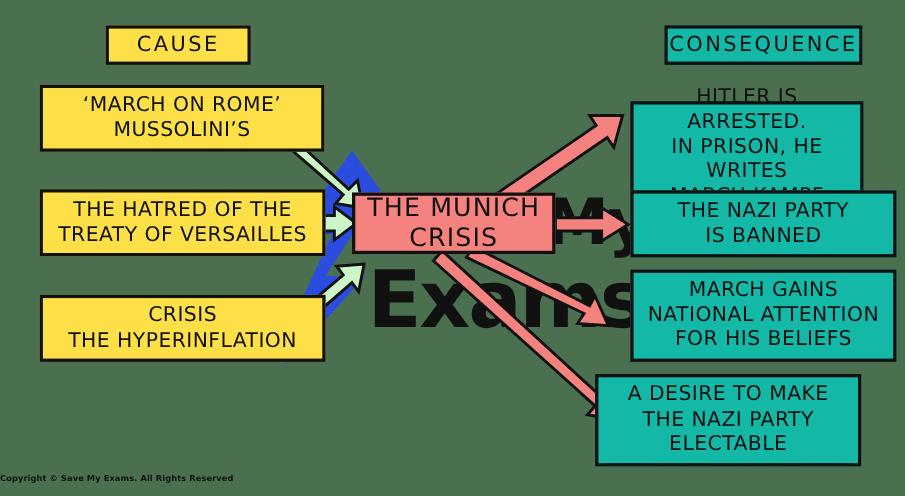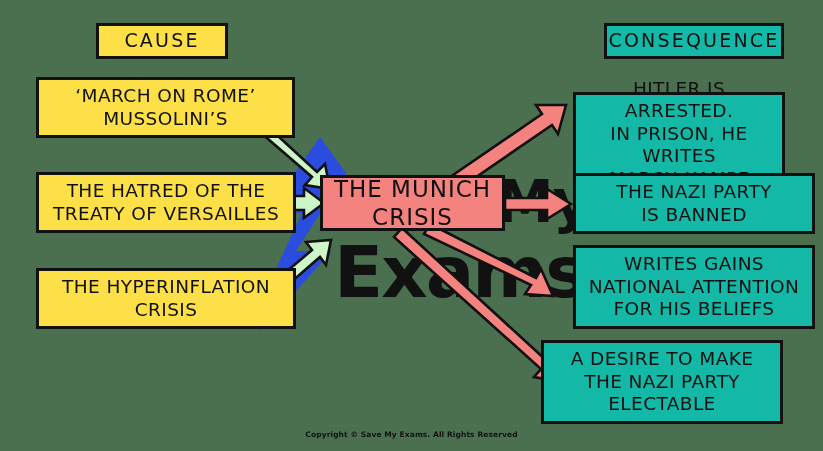--- a/index.html
+++ b/index.html
@@ -89,21 +89,20 @@
     letter-spacing: 1px;
   }
   .box span { display: block; width: 100%; }
 
   
   #footer {
     position: absolute;
     left: 0;
     top: 430px;
     width: 823px;
-    text-align: center;
     font-family: "DejaVu Sans", sans-serif;
     font-size: 7.5px;
     font-weight: bold;
     color: #111111;
     letter-spacing: 0.1px;
   }
 </style>
 </head>
 <body>
 
@@ -166,22 +165,22 @@
 
   <div class="box green item" style="left:8px; top:172px; width:260px; height:61px;">
     <div style="width:100%">
       <span>THE HATRED OF THE</span>
       <span>TREATY OF VERSAILLES</span>
     </div>
   </div>
 
   <div class="box green item" style="left:8px; top:268px; width:260px; height:61px;">
     <div style="width:100%">
+      <span>CRISIS</span>
       <span>THE HYPERINFLATION</span>
-      <span>CRISIS</span>
     </div>
   </div>
 
   <div class="box pink center-box" style="left:320px; top:175px; width:185px; height:56px;">
     <div style="width:100%">
       <span>THE MUNICH</span>
       <span>CRISIS</span>
     </div>
   </div>
 
@@ -195,21 +194,21 @@
 
   <div class="box cyan item" style="left:573px; top:173px; width:242px; height:61px;">
     <div style="width:100%">
       <span>THE NAZI PARTY</span>
       <span>IS BANNED</span>
     </div>
   </div>
 
   <div class="box cyan item" style="left:573px; top:245px; width:242px; height:84px;">
     <div style="width:100%">
-      <span>WRITES GAINS</span>
+      <span>MARCH GAINS</span>
       <span>NATIONAL ATTENTION</span>
       <span>FOR HIS BELIEFS</span>
     </div>
   </div>
 
   <div class="box cyan item" style="left:541px; top:340px; width:242px; height:84px;">
     <div style="width:100%">
       <span>A DESIRE TO MAKE</span>
       <span>THE NAZI PARTY</span>
       <span>ELECTABLE</span>

